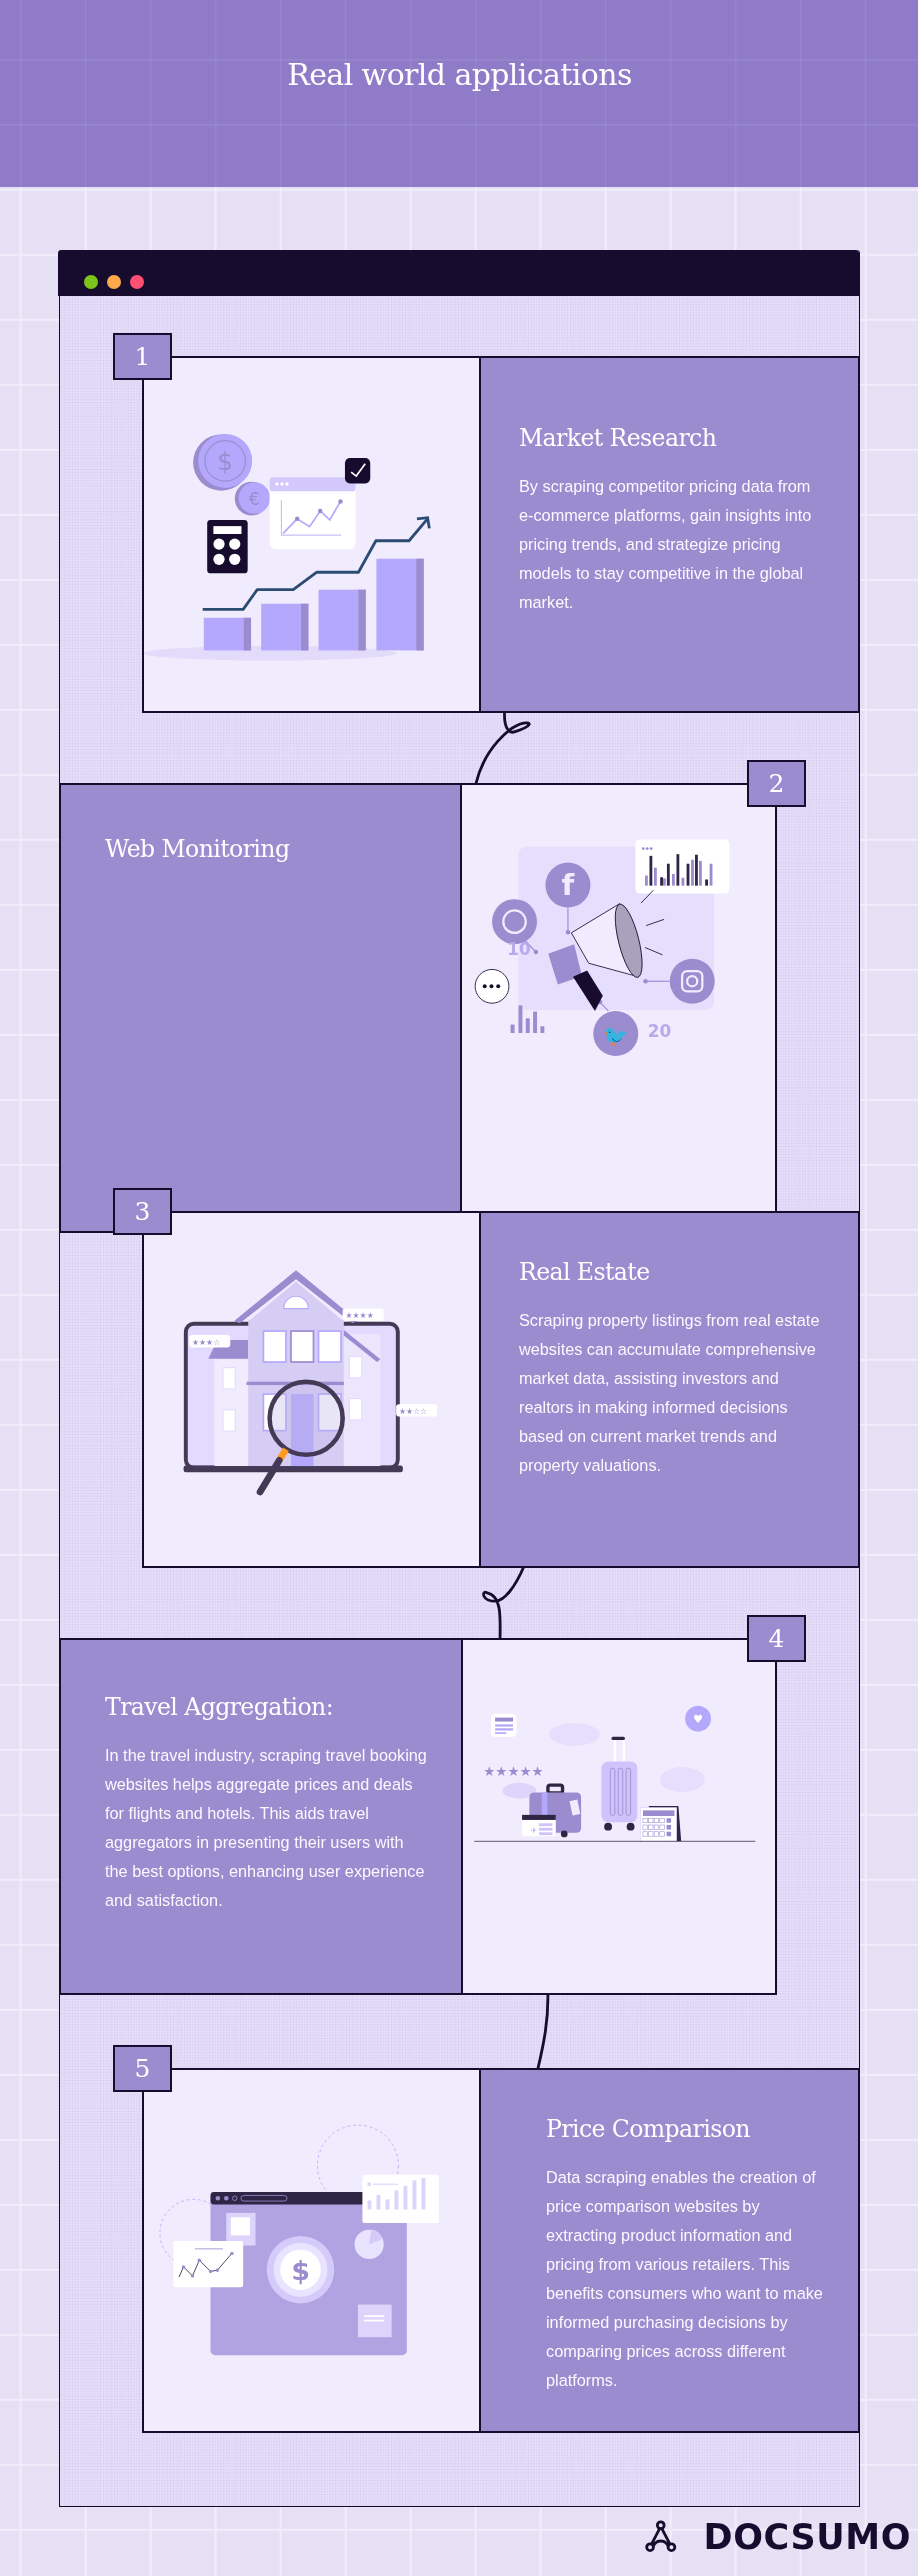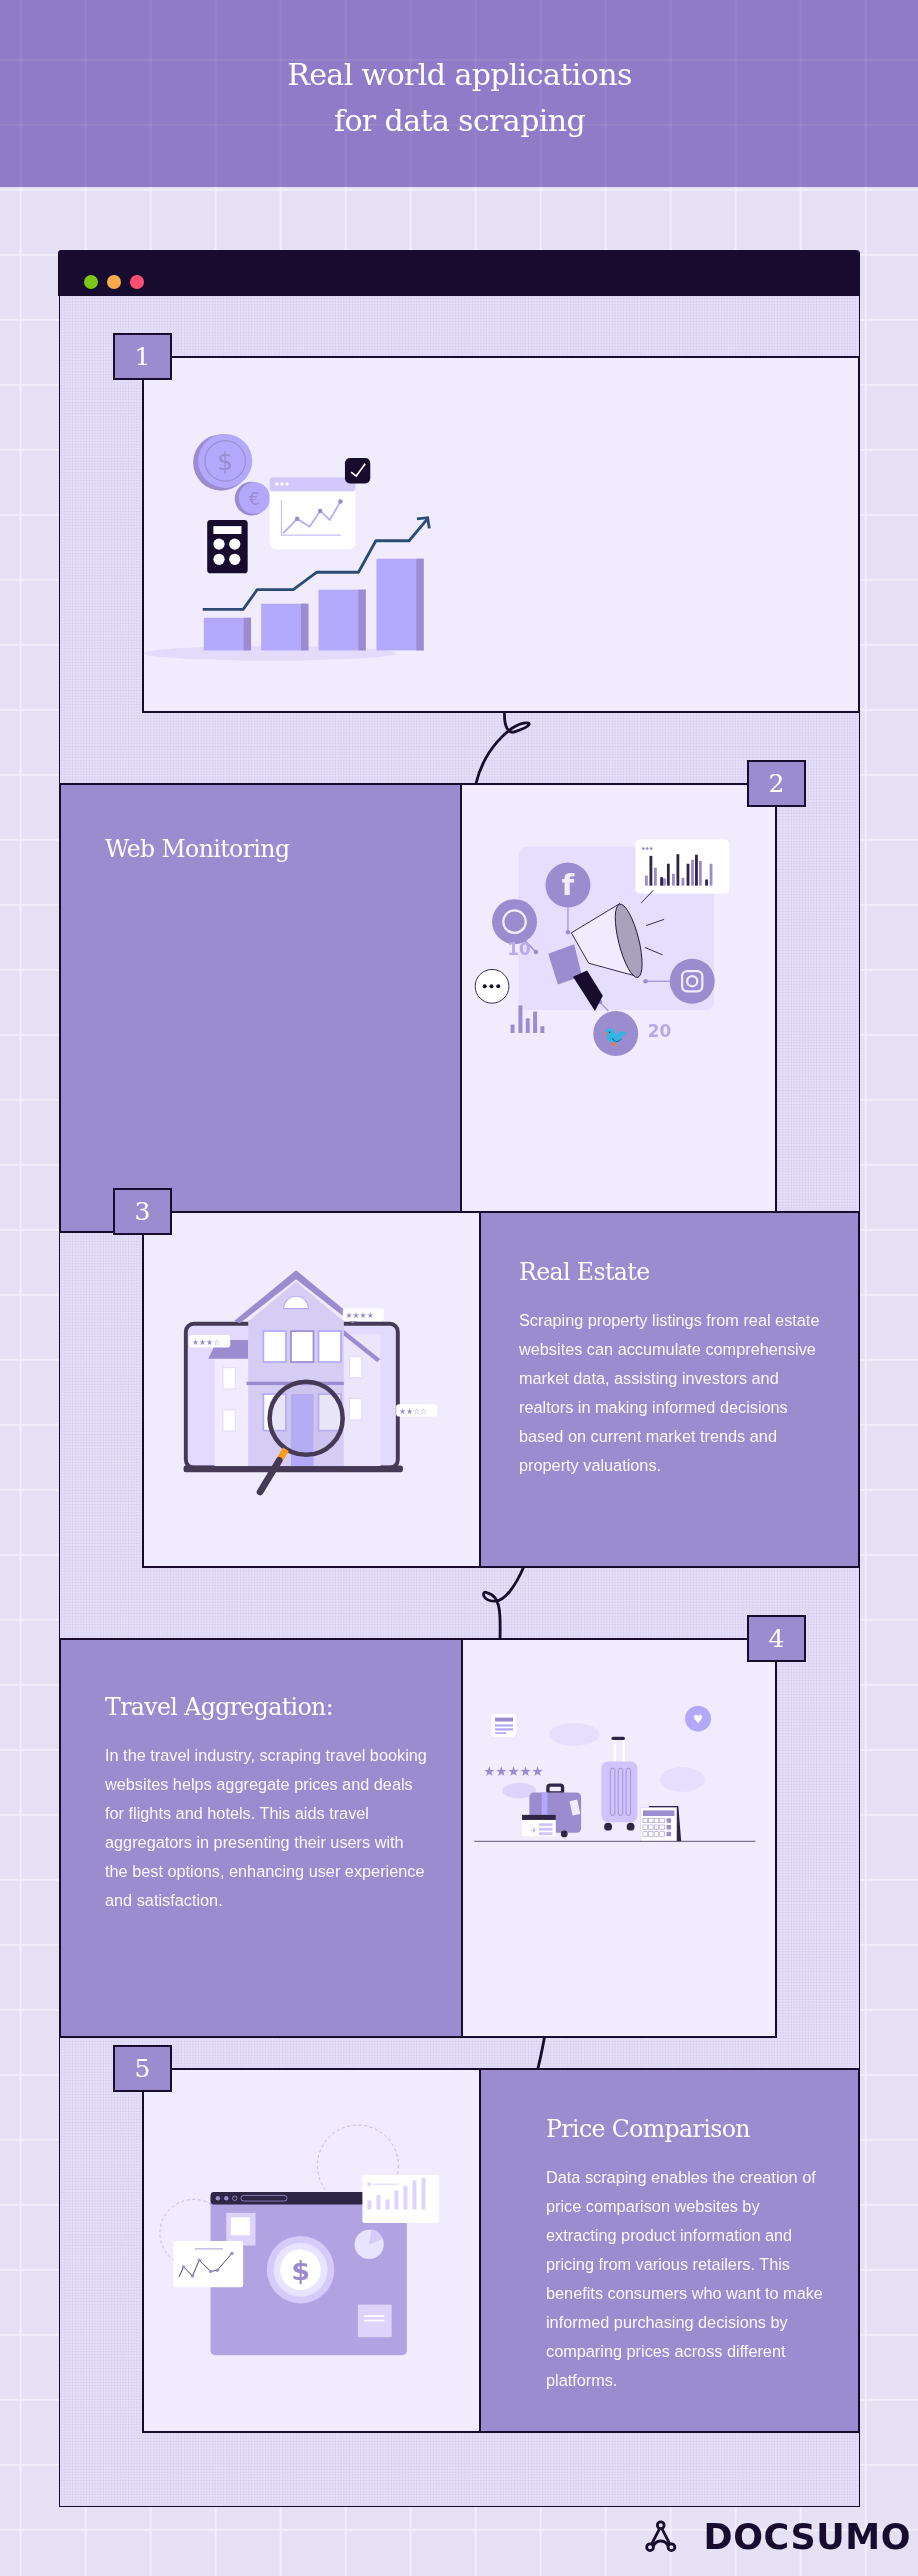--- a/index.html
+++ b/index.html
@@ -72,21 +72,20 @@
     font-family:"DejaVu Sans", sans-serif; font-weight:bold; font-size:35px;
     color:#170c2e; letter-spacing:0.6px; margin-left:27px;
   }
 </style>
 </head>
 <body>
 
 <div class="header">
   <div class="header-title">
     <div>Real world applications</div>
-    <div>for data scraping</div>
   </div>
 </div>
 
 <div class="window">
   <div class="titlebar">
     <span class="dot" style="left:26px;background:#7ec51b"></span>
     <span class="dot" style="left:49px;background:#ffa94d"></span>
     <span class="dot" style="left:72px;background:#ff4f73"></span>
   </div>
 </div>
@@ -139,20 +138,24 @@
         <circle cx="254" cy="224" r="3" fill="#fff"></circle>
       <polyline points="244,253 244,315 350,315" fill="none" stroke="#c8bdf6" stroke-width="2"></polyline>
       <polyline points="247,312 272,286 294,300 313,272 330,288 349,255" fill="none" stroke="#b3a8fb" stroke-width="3"></polyline>
       <circle cx="272" cy="286" r="4" fill="#9b8bcf"></circle>
         <circle cx="313" cy="272" r="4" fill="#9b8bcf"></circle>
         <circle cx="349" cy="255" r="4" fill="#9b8bcf"></circle>
 
       <rect x="357" y="178" width="45" height="45" rx="9" fill="#170c2e"></rect>
       <polyline points="368,203 377,210 393,188" fill="none" stroke="#fff" stroke-width="3"></polyline>
     </svg>
+  </div>
+  <div class="txt split" style="flex:1;padding:66px 34px 0 38px;">
+    <h2 class="card-title">Market Research</h2>
+    <p class="card-body">By scraping competitor pricing data from e-commerce platforms, gain insights into pricing trends, and strategize pricing models to stay competitive in the global market.</p>
   </div>
 </div>
 <div class="badge" style="left:113px;top:333px;">1</div>
 
 <div class="card" style="left:59px;top:783px;width:718px;height:450px;">
   <div class="txt split-r" style="width:401px;padding:50px 34px 0 44px;">
     <h2 class="card-title">Web Monitoring</h2>
   </div>
   <div class="img" style="flex:1;">
     <svg width="312" height="352" viewBox="0 0 554 626">
@@ -269,21 +272,21 @@
       <line x1="240" y1="440" x2="206" y2="496" stroke="#453a56" stroke-width="12" stroke-linecap="round"></line>
     </svg>
   </div>
   <div class="txt split" style="flex:1;padding:45px 34px 0 38px;">
     <h2 class="card-title">Real Estate</h2>
     <p class="card-body">Scraping property listings from real estate websites can accumulate comprehensive market data, assisting investors and realtors in making informed decisions based on current market trends and property valuations.</p>
   </div>
 </div>
 <div class="badge" style="left:113px;top:1188px;">3</div>
 
-<div class="card" style="left:59px;top:1638px;width:718px;height:400px;">
+<div class="card" style="left:59px;top:1638px;width:718px;height:357px;">
   <div class="txt split-r" style="width:402px;padding:53px 34px 0 44px;">
     <h2 class="card-title">Travel Aggregation:</h2>
     <p class="card-body">In the travel industry, scraping travel booking websites helps aggregate prices and deals for flights and hotels. This aids travel aggregators in presenting their users with the best options, enhancing user experience and satisfaction.</p>
   </div>
   <div class="img" style="flex:1;">
     <svg width="311" height="352" viewBox="0 0 553 626">
 
       <ellipse cx="100" cy="268" rx="30" ry="14" fill="#ddd4fb"></ellipse>
         <ellipse cx="198" cy="168" rx="45" ry="20" fill="#e6defd"></ellipse>
         <ellipse cx="390" cy="248" rx="40" ry="22" fill="#e6defd"></ellipse>

